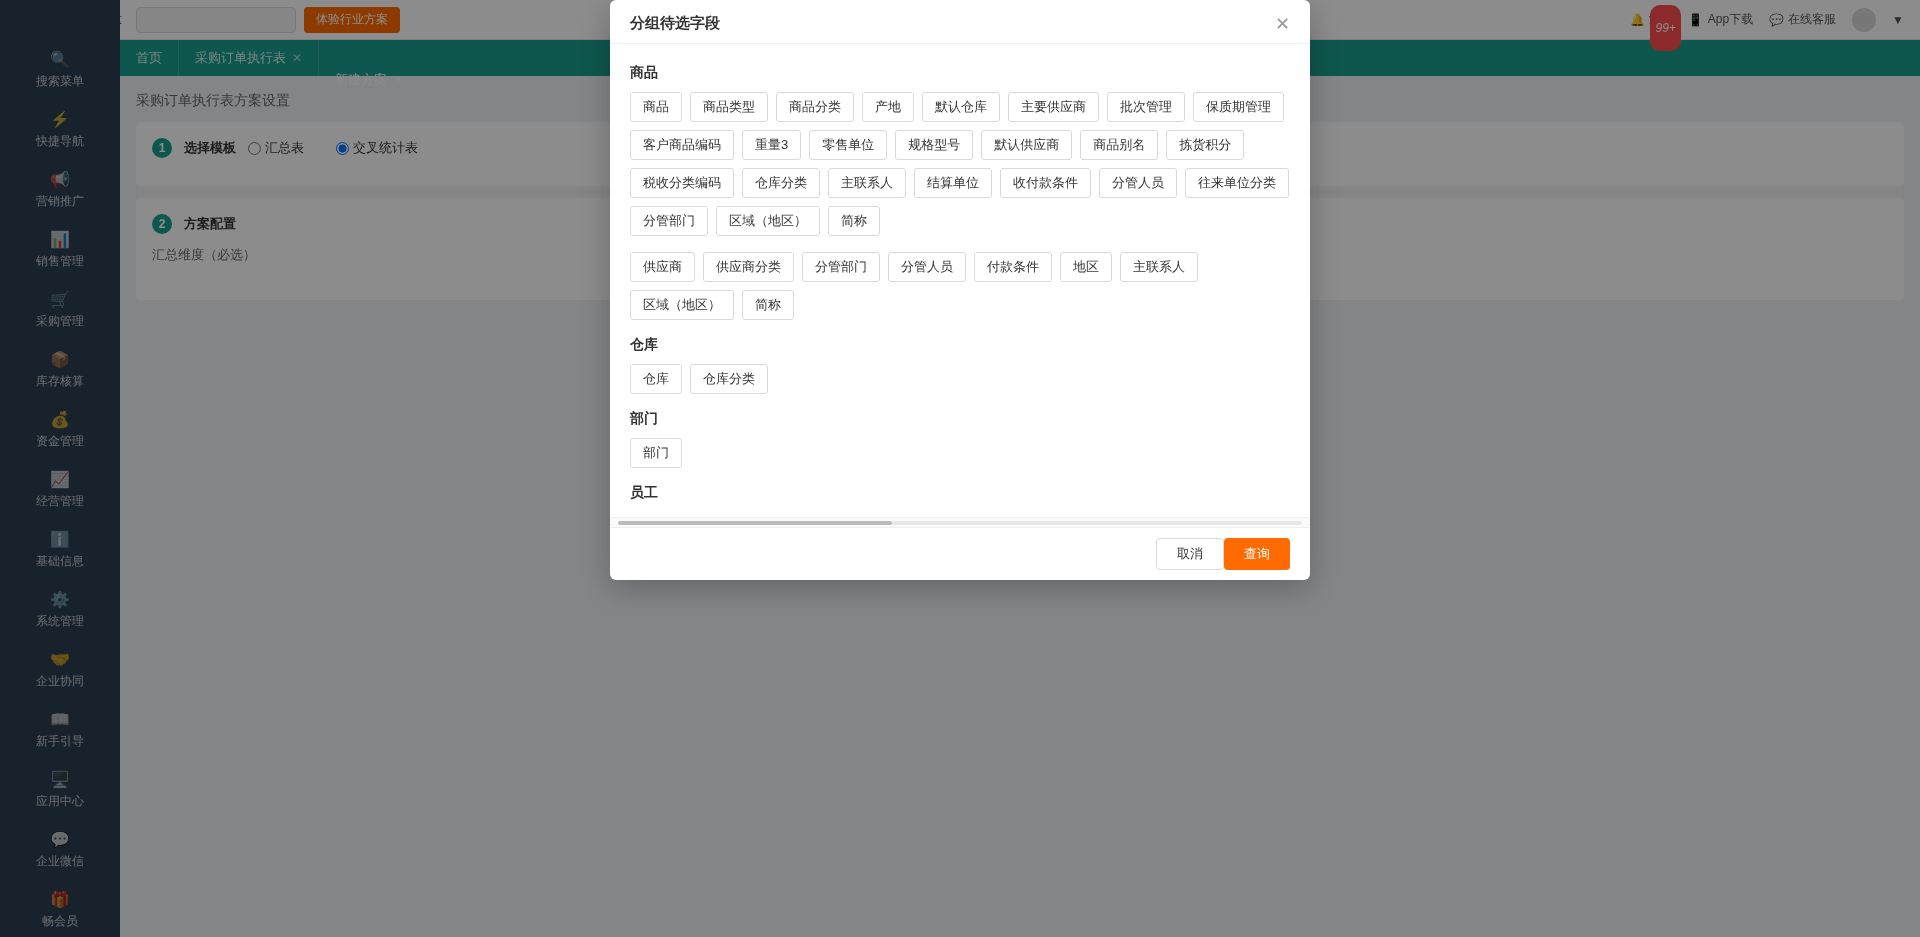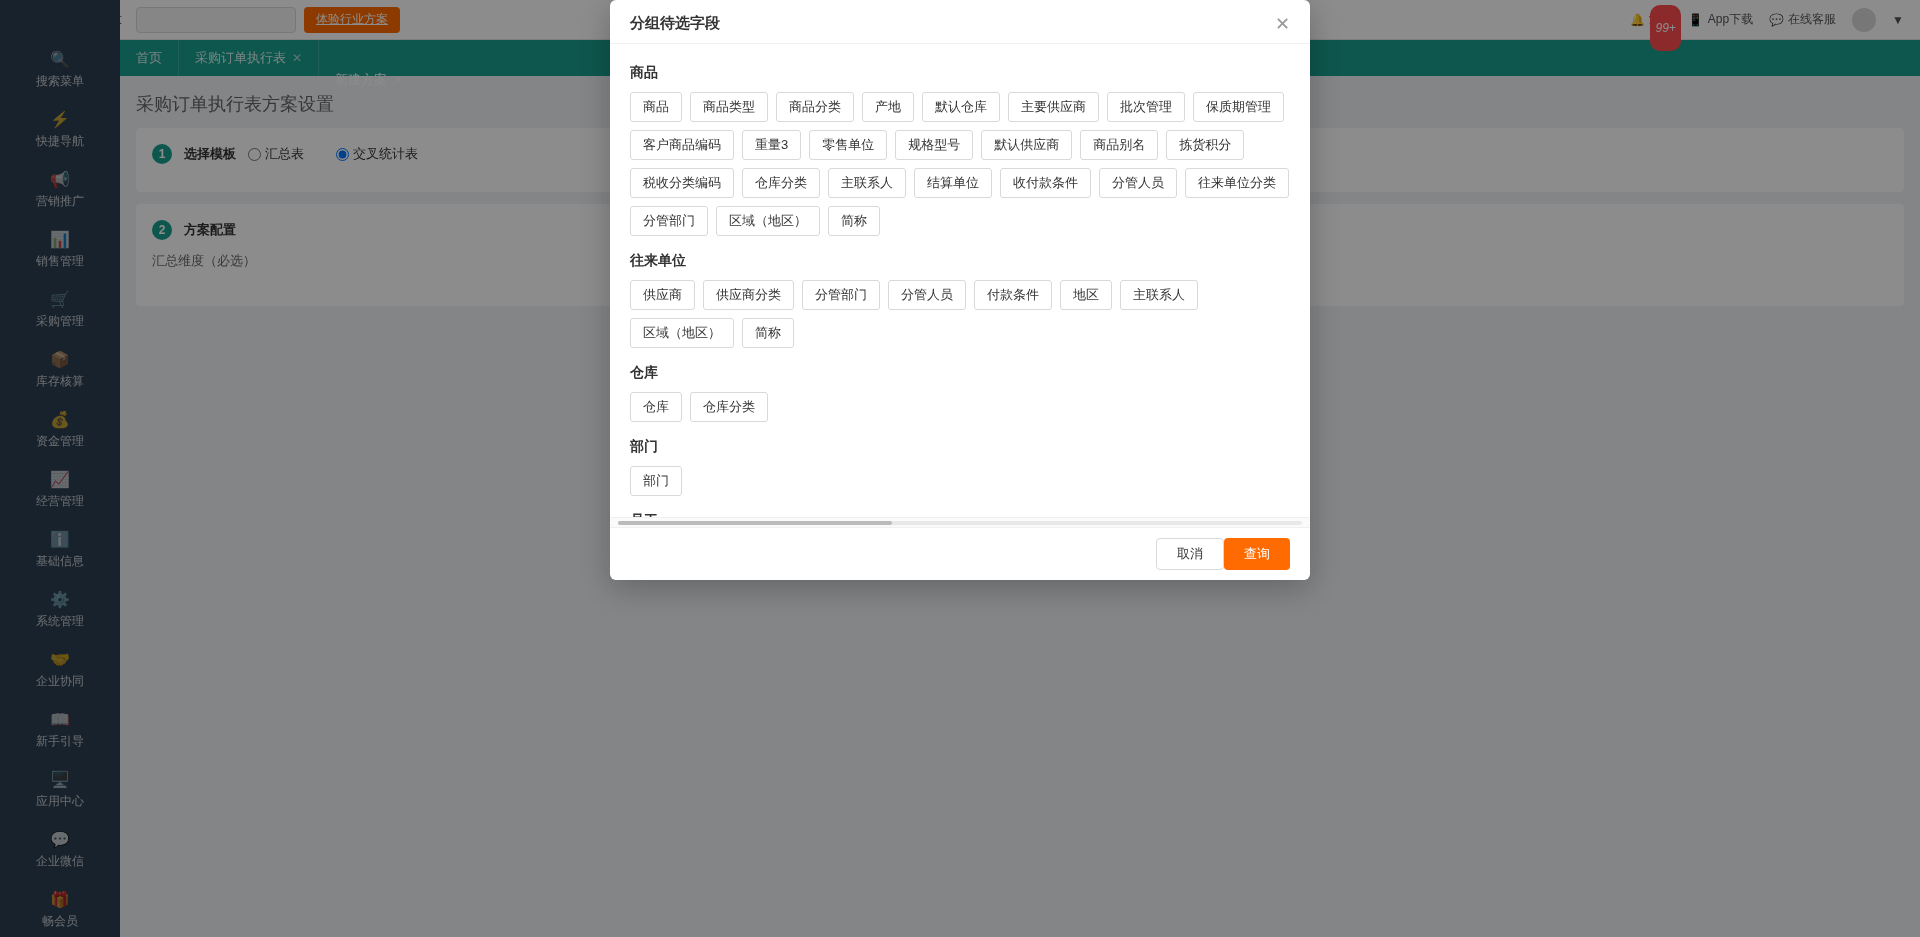--- a/index.html
+++ b/index.html
@@ -40,21 +40,21 @@
     .top-search-input {
       width: 160px; height: 26px;
       border: 1px solid #d9d9d9; border-radius: 4px;
       padding: 0 8px; font-size: 12px;
       background: #f5f5f5;
     }
     .top-bar-btn {
       height: 26px; padding: 0 12px;
       background: #ff6b00; color: #fff;
       border: none; border-radius: 4px;
-      font-size: 12px; cursor: pointer; text-decoration: underline;
+      font-size: 12px; cursor: pointer;
     }
     .top-bar-right {
       display: flex; align-items: center; gap: 16px;
       font-size: 12px; color: #555;
     }
     .badge-btn {
       display: flex; align-items: center; gap: 4px; cursor: pointer;
       position: relative;
     }
     .badge {
@@ -106,21 +106,21 @@
     .sidebar-item .icon { font-size: 16px; }
 
     
     .main-content {
       margin-top: 76px;
       margin-left: 120px;
       padding: 16px;
       min-height: calc(100vh - 76px);
       background: #f0f2f5;
     }
-    .page-title { font-size: 18px; color: #666; margin-bottom: 12px; }
+    .page-title { font-size: 14px; color: #666; margin-bottom: 12px; }
 
     
     .form-card {
       background: #fff;
       border-radius: 4px;
       padding: 16px;
       margin-bottom: 12px;
     }
     .form-step {
       display: flex; align-items: center; gap: 12px; margin-bottom: 12px;
@@ -399,21 +399,20 @@
         <button class="field-tag">主联系人</button>
         <button class="field-tag">结算单位</button>
         <button class="field-tag">收付款条件</button>
         <button class="field-tag">分管人员</button>
         <button class="field-tag">往来单位分类</button>
         <button class="field-tag">分管部门</button>
         <button class="field-tag">区域（地区）</button>
         <button class="field-tag">简称</button>
       </div>
 
-      <div class="section-title">往来单位</div>
       <div class="field-grid">
         <button class="field-tag">供应商</button>
         <button class="field-tag">供应商分类</button>
         <button class="field-tag">分管部门</button>
         <button class="field-tag">分管人员</button>
         <button class="field-tag">付款条件</button>
         <button class="field-tag">地区</button>
         <button class="field-tag">主联系人</button>
         <button class="field-tag">区域（地区）</button>
         <button class="field-tag">简称</button>

